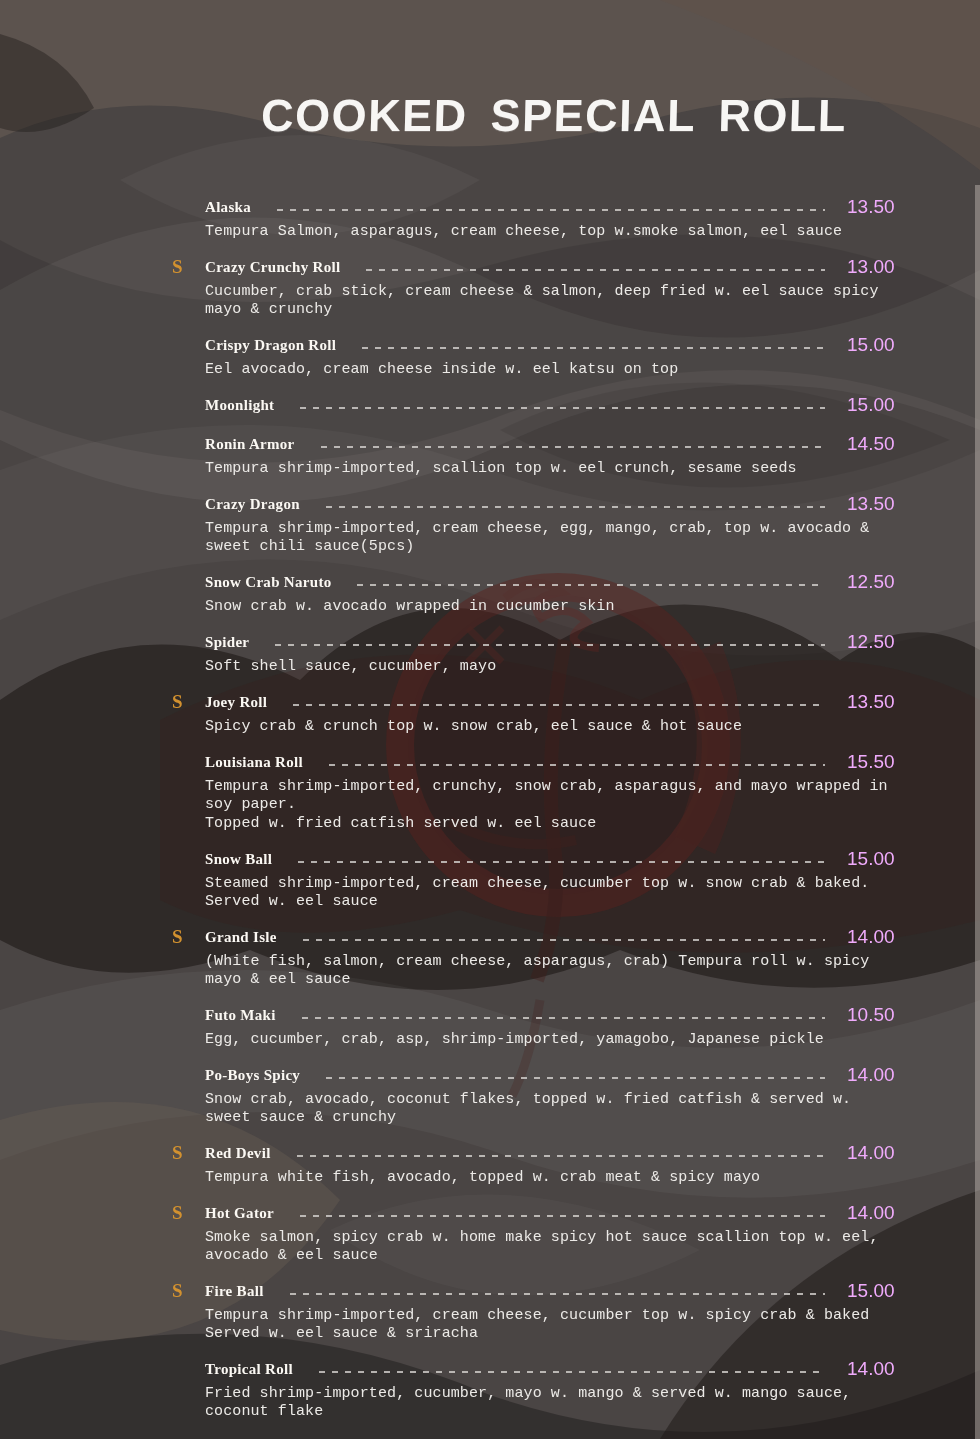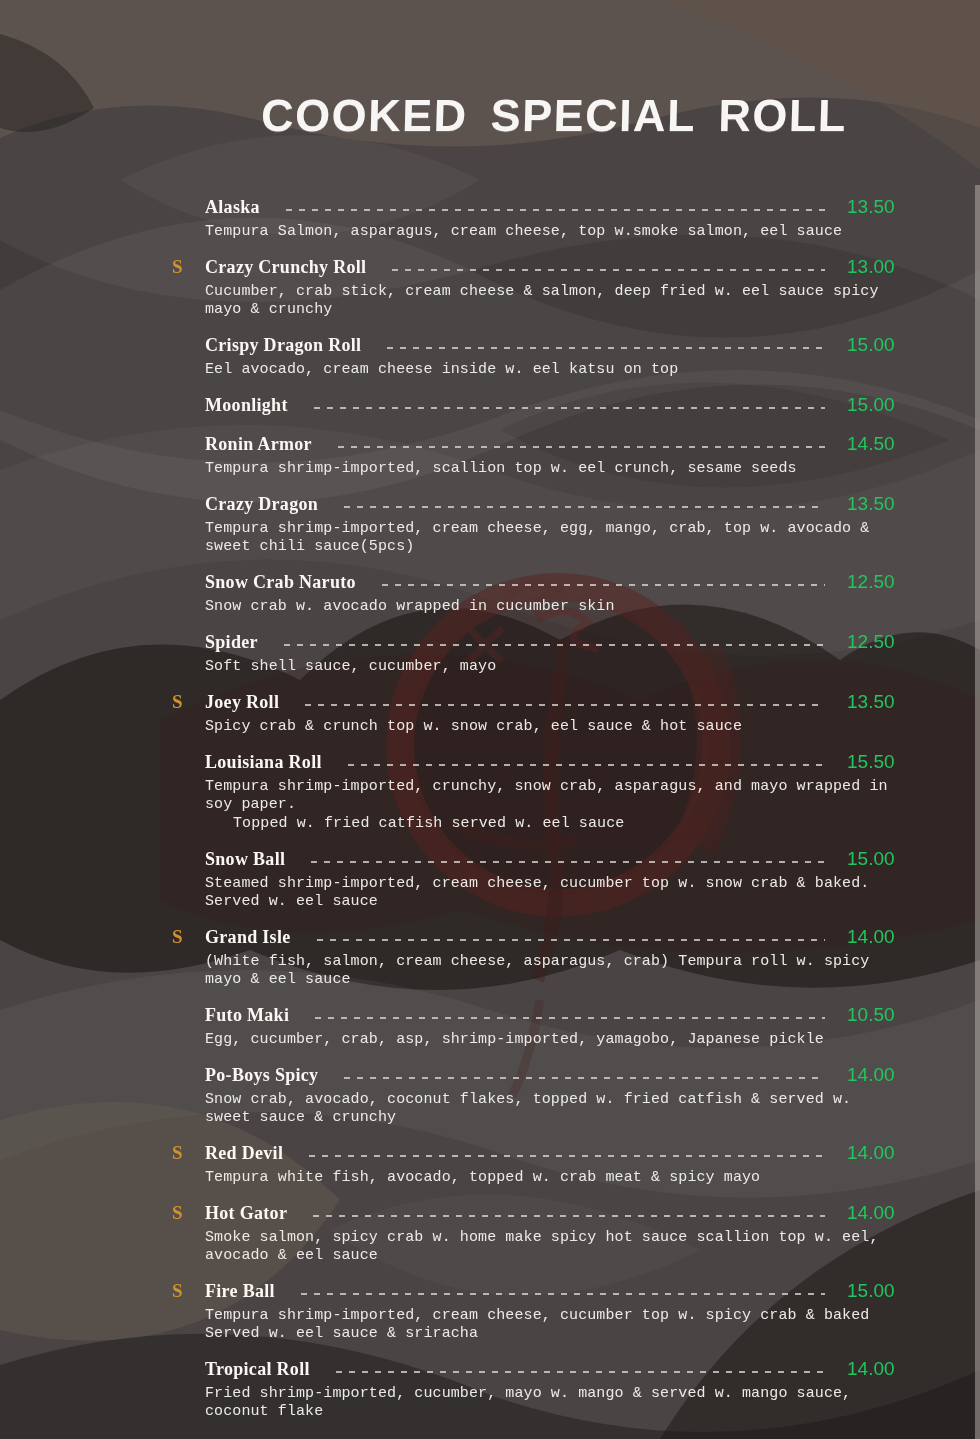--- a/index.html
+++ b/index.html
@@ -47,21 +47,21 @@
     color: #d2912f;
     line-height: 1;
   }
   .row {
     display: flex;
     align-items: center;
   }
   .name {
     font-family: "Liberation Serif", serif;
     font-weight: 700;
-    font-size: 18px;
+    font-size: 15px;
     line-height: 26px;
     color: #fbf8f3;
     letter-spacing: 0.3px;
     white-space: nowrap;
     flex: 0 0 auto;
   }
   .leader {
     flex: 1 1 auto;
     height: 2px;
     margin: 6px 22px 0 26px;
@@ -69,32 +69,32 @@
       to right,
       #d6d3d0 0, #d6d3d0 6px,
       transparent 6px, transparent 13px);
     opacity: 0.8;
   }
   .price {
     flex: 0 0 56px;
     font-family: "Liberation Sans", sans-serif;
     font-size: 19px;
     line-height: 26px;
-    color: #22c55e;
+    color: #f0abfc;
     text-align: left;
   }
   .desc {
     margin-top: 3px;
     font-family: Liberation Mono, monospace;
     font-size: 15px;
     line-height: 18px;
     color: #eceae7;
     letter-spacing: 0.1px;
   }
-  .desc.desc2 { margin-top: 1px; margin-left: 28px; }
+  .desc.desc2 { margin-top: 1px; }
 </style>
 </head>
 <body>
 
 <svg class="bg-svg" viewBox="0 0 980 1439" aria-hidden="true">
   <rect width="980" height="1439" fill="#4a4544"></rect>
 
   <path d="M0,0 H980 V128 Q830,70 640,122 Q450,172 258,120 Q118,84 0,138 Z" fill="#6d6157" opacity="0.5"></path>
   <path d="M660,0 H980 V170 Q850,70 660,0 Z" fill="#615349" opacity="0.45"></path>
   <path d="M0,34 Q66,52 94,108 Q44,142 0,128 Z" fill="#221d1b" opacity="0.45"></path>

